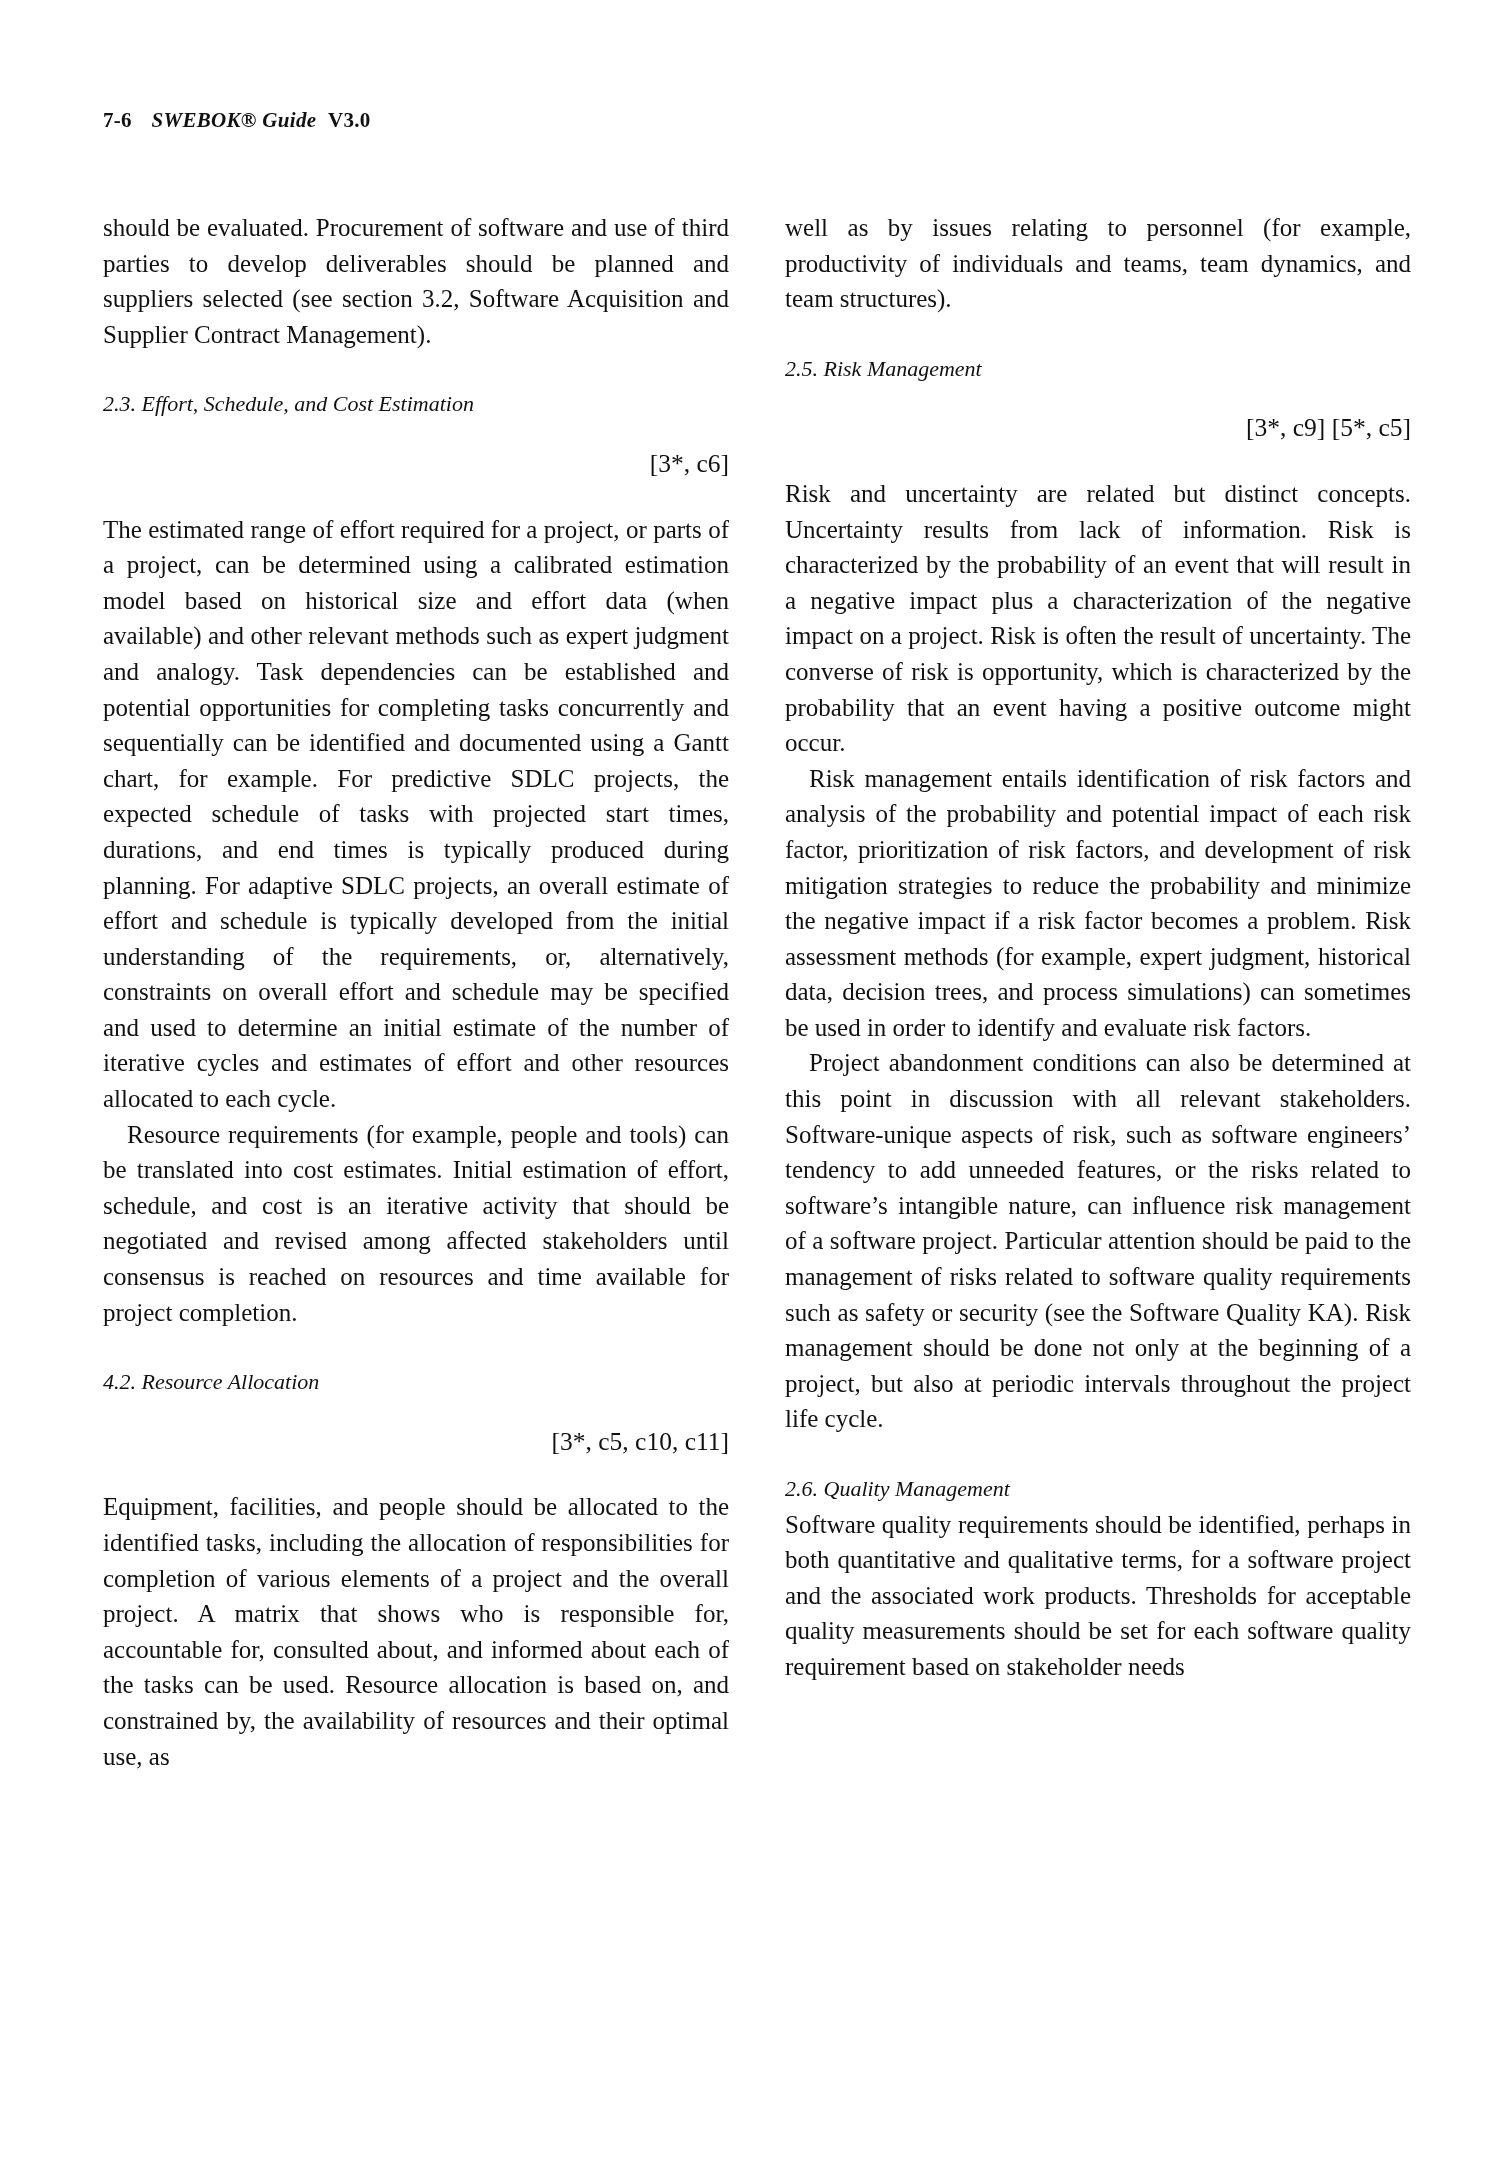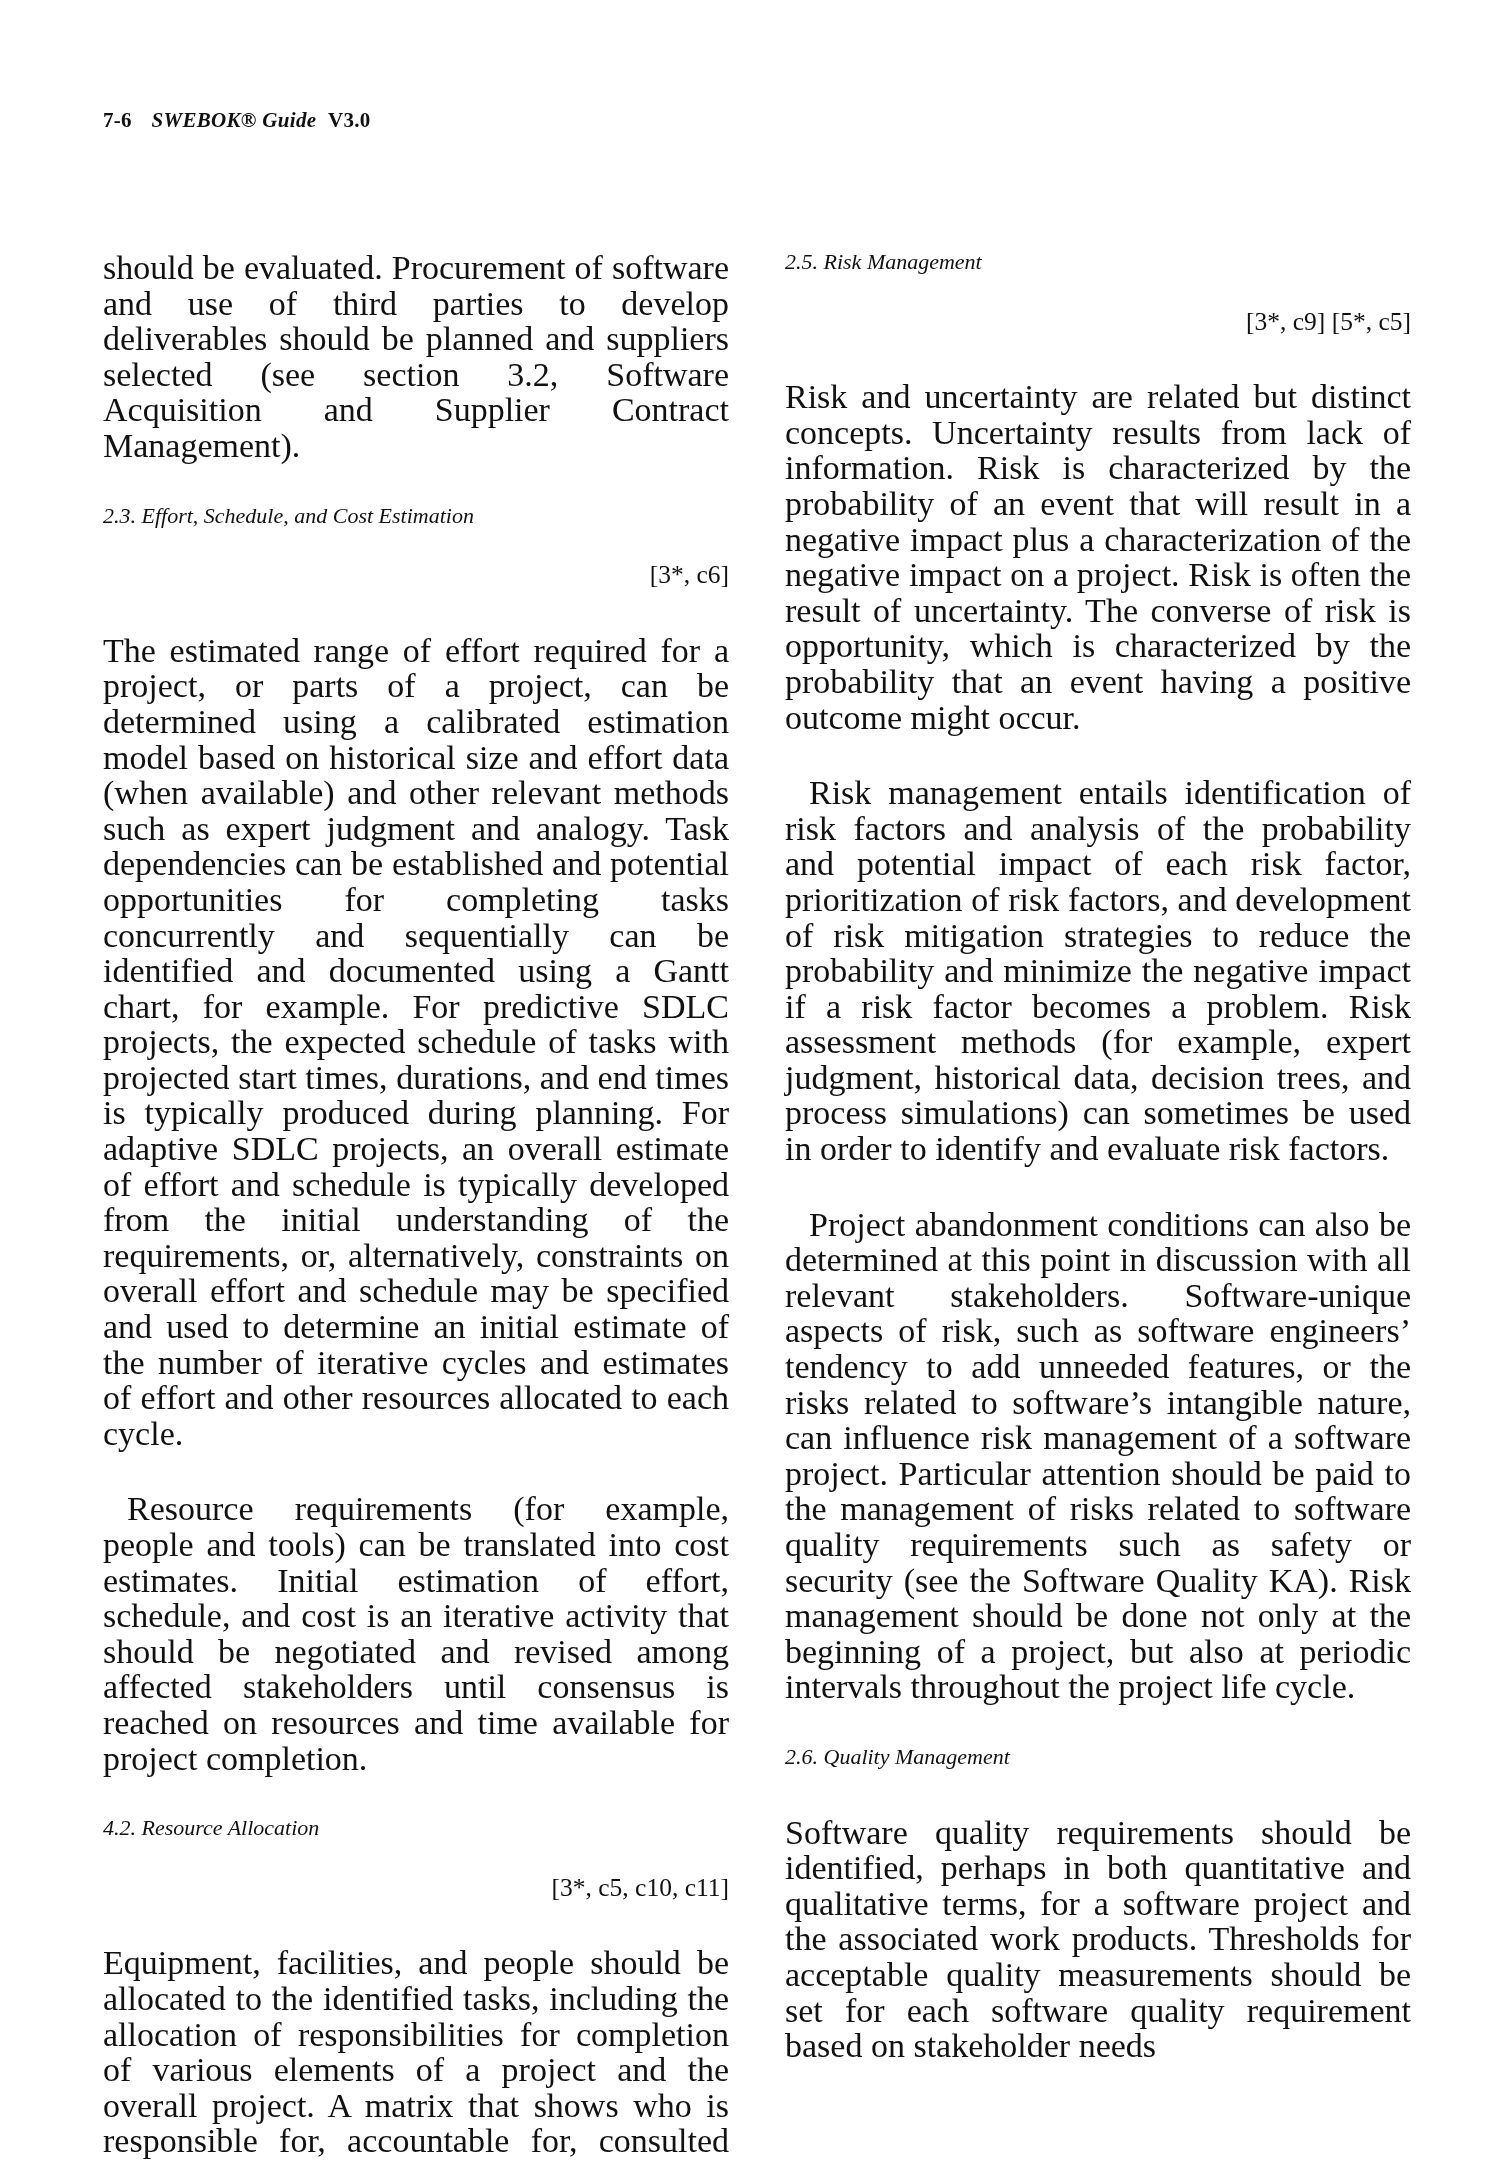--- a/index.html
+++ b/index.html
@@ -51,26 +51,25 @@
     display: flex;
     gap: 56px;
   }
   .col {
     width: 626px;
   }
   p, h2 {
     margin: 0;
   }
   .body-text {
-    font-size: 34px;
+    font-size: 25px;
     line-height: 35.6px;
     text-align: justify;
     text-justify: inter-word;
     hyphens: manual;
-    margin-top: 40px;
   }
   .body-text.first {
     text-indent: 0;
   }
   .body-text.indent {
     text-indent: 24px;
     font-family: Liberation Serif, serif;
   }
   .sec-head {
     font-size: 22px;
@@ -109,20 +108,21 @@
       <p class="body-text first">The estimated range of effort required for a project, or parts of a project, can be determined using a calibrated estimation model based on historical size and effort data (when available) and other relevant methods such as expert judgment and analogy. Task dependencies can be established and potential opportunities for completing tasks concurrently and sequentially can be identified and documented using a Gantt chart, for example. For predictive SDLC projects, the expected schedule of tasks with projected start times, durations, and end times is typically produced during planning. For adaptive SDLC projects, an overall estimate of effort and schedule is typically developed from the initial understanding of the requirements, or, alternatively, constraints on overall effort and schedule may be specified and used to determine an initial estimate of the number of iterative cycles and estimates of effort and other resources allocated to each cycle.</p>
       <p class="body-text indent">Resource requirements (for example, people and tools) can be translated into cost estimates. Initial estimation of effort, schedule, and cost is an iterative activity that should be negotiated and revised among affected stakeholders until consensus is reached on resources and time available for project completion.</p>
 
       <h2 class="sec-head">4.2. Resource Allocation</h2>
       <p class="refs">[3*, c5, c10, c11]</p>
 
       <p class="body-text first">Equipment, facilities, and people should be allocated to the identified tasks, including the allocation of responsibilities for completion of various elements of a project and the overall project. A matrix that shows who is responsible for, accountable for, consulted about, and informed about each of the tasks can be used. Resource allocation is based on, and constrained by, the availability of resources and their optimal use, as</p>
     </div>
 
     <div class="col">
+      <p class="body-text first">well as by issues relating to personnel (for example, productivity of individuals and teams, team dynamics, and team structures).</p>
 
       <h2 class="sec-head">2.5. Risk Management</h2>
       <p class="refs">[3*, c9] [5*, c5]</p>
 
       <p class="body-text first">Risk and uncertainty are related but distinct concepts. Uncertainty results from lack of information. Risk is characterized by the probability of an event that will result in a negative impact plus a characterization of the negative impact on a project. Risk is often the result of uncertainty. The converse of risk is opportunity, which is characterized by the probability that an event having a positive outcome might occur.</p>
       <p class="body-text indent">Risk management entails identification of risk factors and analysis of the probability and potential impact of each risk factor, prioritization of risk factors, and development of risk mitigation strategies to reduce the probability and minimize the negative impact if a risk factor becomes a problem. Risk assessment methods (for example, expert judgment, historical data, decision trees, and process simulations) can sometimes be used in order to identify and evaluate risk factors.</p>
       <p class="body-text indent">Project abandonment conditions can also be determined at this point in discussion with all relevant stakeholders. Software-unique aspects of risk, such as software engineers’ tendency to add unneeded features, or the risks related to software’s intangible nature, can influence risk management of a software project. Particular attention should be paid to the management of risks related to software quality requirements such as safety or security (see the Software Quality KA). Risk management should be done not only at the beginning of a project, but also at periodic intervals throughout the project life cycle.</p>
 
       <h2 class="sec-head">2.6. Quality Management</h2>
 

